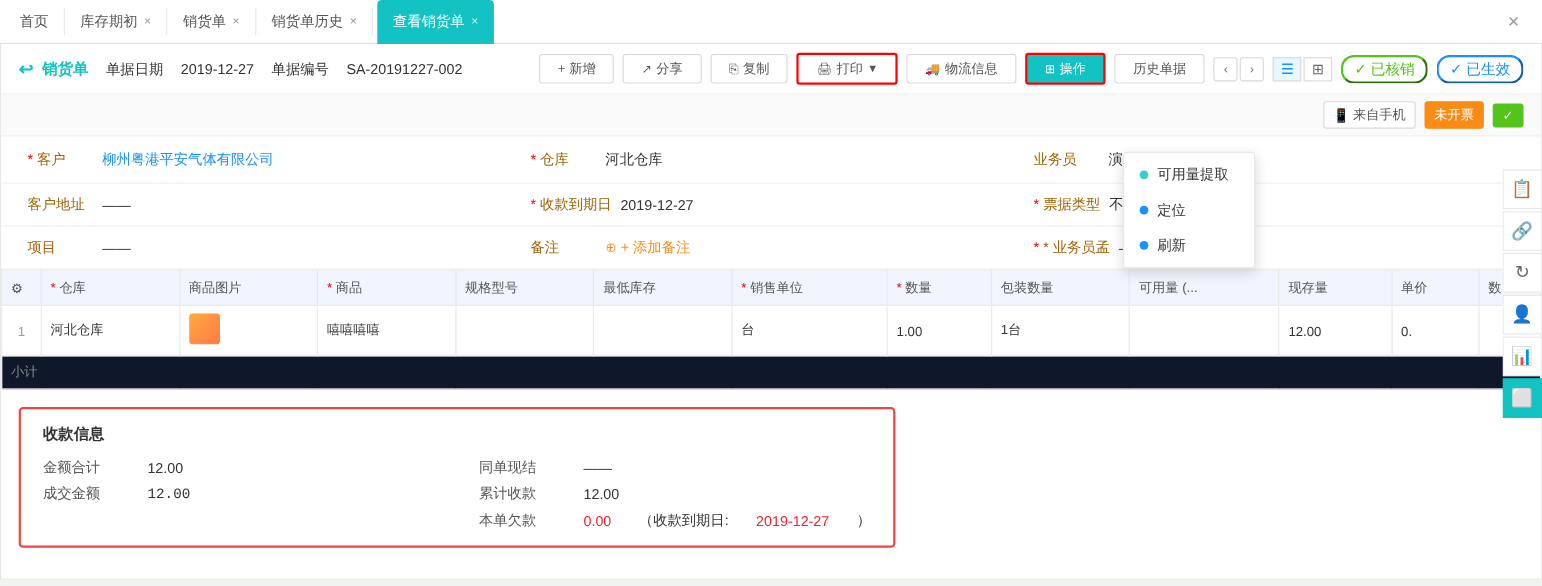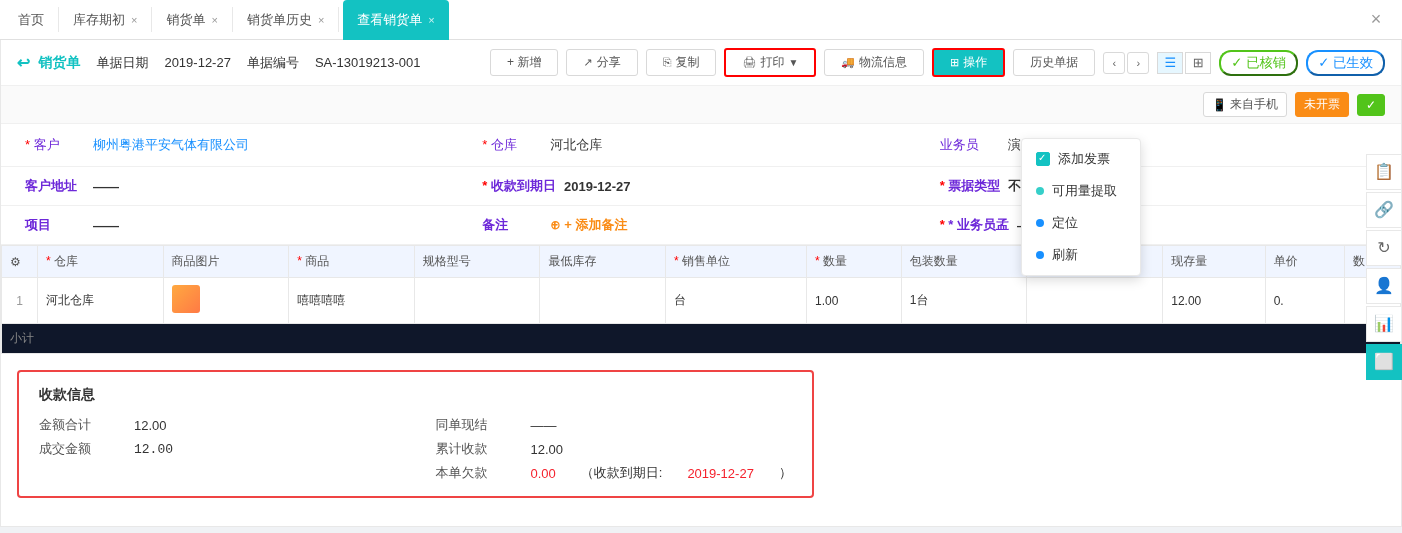--- a/index.html
+++ b/index.html
@@ -73,30 +73,29 @@
     }
     .btn-small.orange { background: #fa8c16; color: #fff; border-color: #fa8c16; }
     .btn-small.green { background: #52c41a; color: #fff; border-color: #52c41a; }
 
     
     .form-section {
       padding: 12px 24px; display: grid; grid-template-columns: 1fr 1fr 1fr; gap: 10px 20px;
       border-bottom: 1px solid #f0f0f0;
     }
     .form-field { display: flex; align-items: center; gap: 8px; }
-    .field-label { color: #6d28d9; white-space: nowrap; min-width: 60px; }
+    .field-label { color: #a16207; white-space: nowrap; min-width: 60px; }
     .field-label.required::before { content: "* "; color: red; }
     .field-value { color: #333; }
     .field-value.link { color: #1890ff; cursor: pointer; }
 
     
     .form-section2 {
       padding: 10px 24px; display: grid; grid-template-columns: 1fr 1fr 1fr; gap: 24px 20px;
       border-bottom: 1px solid #f0f0f0;
-      font-weight: bold;
     }
 
     
     .table-wrapper { overflow-x: auto; }
     .data-table {
       width: 100%; border-collapse: collapse; font-size: 12px;
     }
     .data-table th {
       background: #f0f5ff; padding: 7px 8px; text-align: left;
       border: 1px solid #e8e8e8; white-space: nowrap; color: #555; font-weight: normal;
@@ -181,21 +180,21 @@
 
   <div class="doc-header" style="position:relative;">
     <div class="doc-title">
       <span style="font-size:16px;">↩</span>
       <span>销货单</span>
     </div>
     <div class="doc-meta">
       <span>单据日期</span>
       <span>2019-12-27</span>
       <span>单据编号</span>
-      <span>SA-13019213-001</span>
+      <span>SA-20191227-002</span>
     </div>
     <div class="doc-actions">
       <button class="btn-action">+ 新增</button>
       <button class="btn-action">
         <span style="font-size:11px;">↗</span>
         <span>分享</span>
       </button>
       <button class="btn-action">
         <span style="font-size:11px;">⎘</span>
         <span>复制</span>
@@ -228,24 +227,20 @@
         <span style="color:#52c41a;">✓</span>
         <span>已核销</span>
       </button>
       <button class="btn-yishengxiao">
         <span style="color:#1890ff;">✓</span>
         <span>已生效</span>
       </button>
     </div>
 
     <div class="dropdown-overlay">
-      <div class="dropdown-item">
-        <span class="checkbox-icon checked"></span>
-        <span>添加发票</span>
-      </div>
       <div class="dropdown-item">
         <span class="dot cyan"></span>
         <span>可用量提取</span>
       </div>
       <div class="dropdown-item">
         <span class="dot blue"></span>
         <span>定位</span>
       </div>
       <div class="dropdown-item">
         <span class="dot blue"></span>

